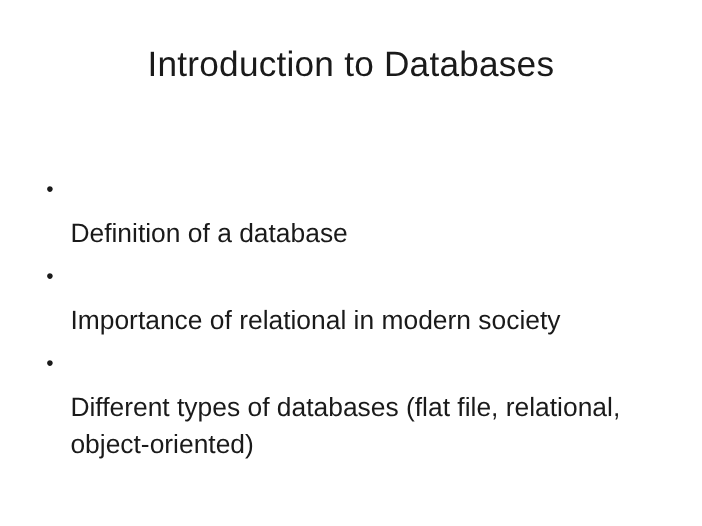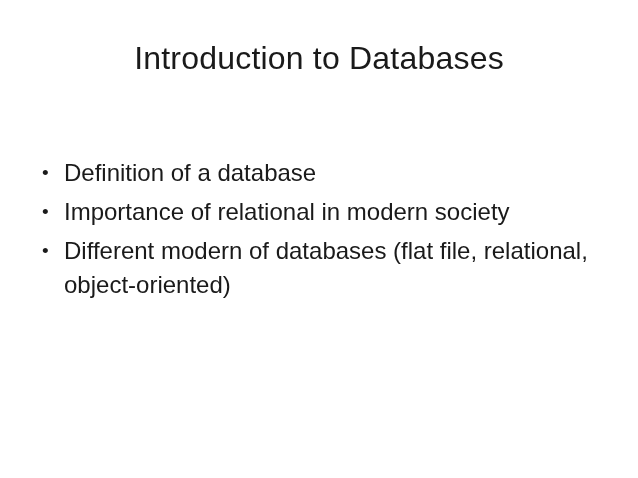--- a/index.html
+++ b/index.html
@@ -47,35 +47,36 @@
   }
   .bullet-glyph {
     flex: 0 0 22px;
     width: 22px;
     font-size: 19px;
     line-height: 34px;
     color: #1a1a1a;
   }
   .bullet-text {
     flex: 1;
+    margin-top: 40px;
   }
 </style>
 </head>
 <body>
 
 <div class="slide">
   <h1 class="slide-title">Introduction to Databases</h1>
 
   <ul class="bullet-list">
     <li class="bullet-item">
       <span class="bullet-glyph">•</span>
       <span class="bullet-text">Definition of a database</span>
     </li>
     <li class="bullet-item">
       <span class="bullet-glyph">•</span>
       <span class="bullet-text">Importance of relational in modern society</span>
     </li>
     <li class="bullet-item">
       <span class="bullet-glyph">•</span>
-      <span class="bullet-text">Different modern of databases (flat file, relational, object-oriented)</span>
+      <span class="bullet-text">Different types of databases (flat file, relational, object-oriented)</span>
     </li>
   </ul>
 </div>
 
 </body></html>

